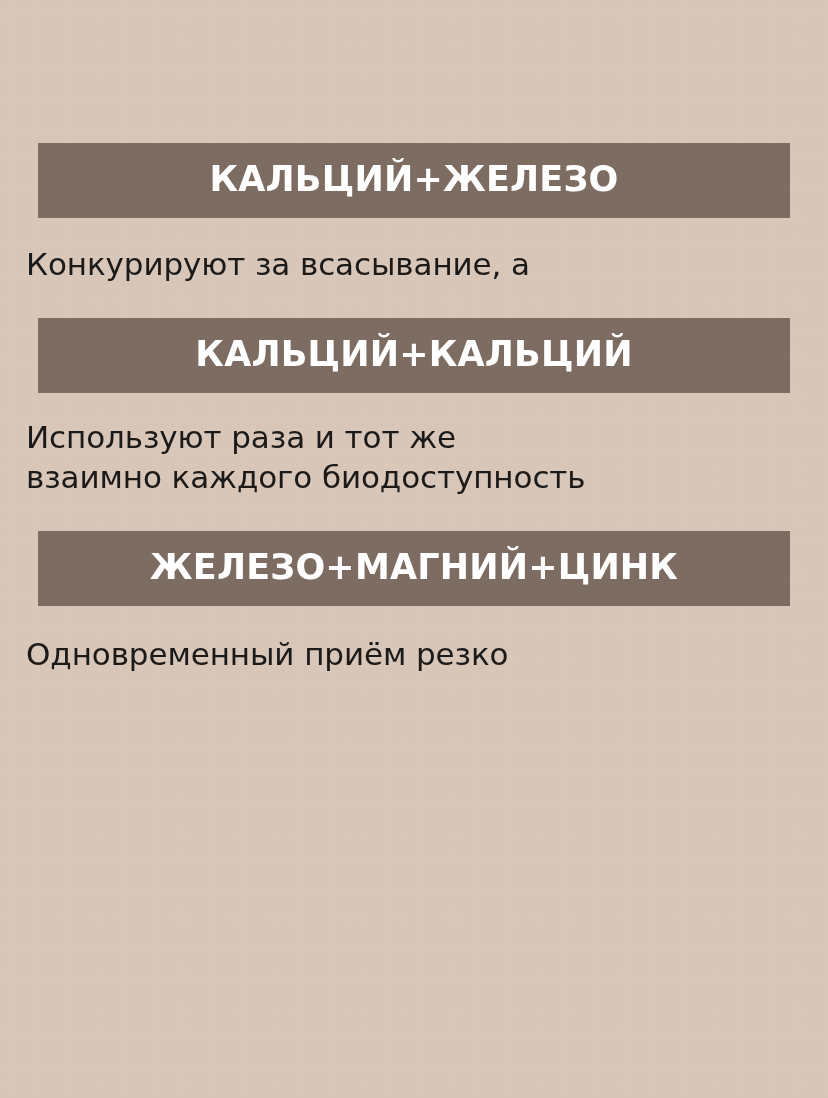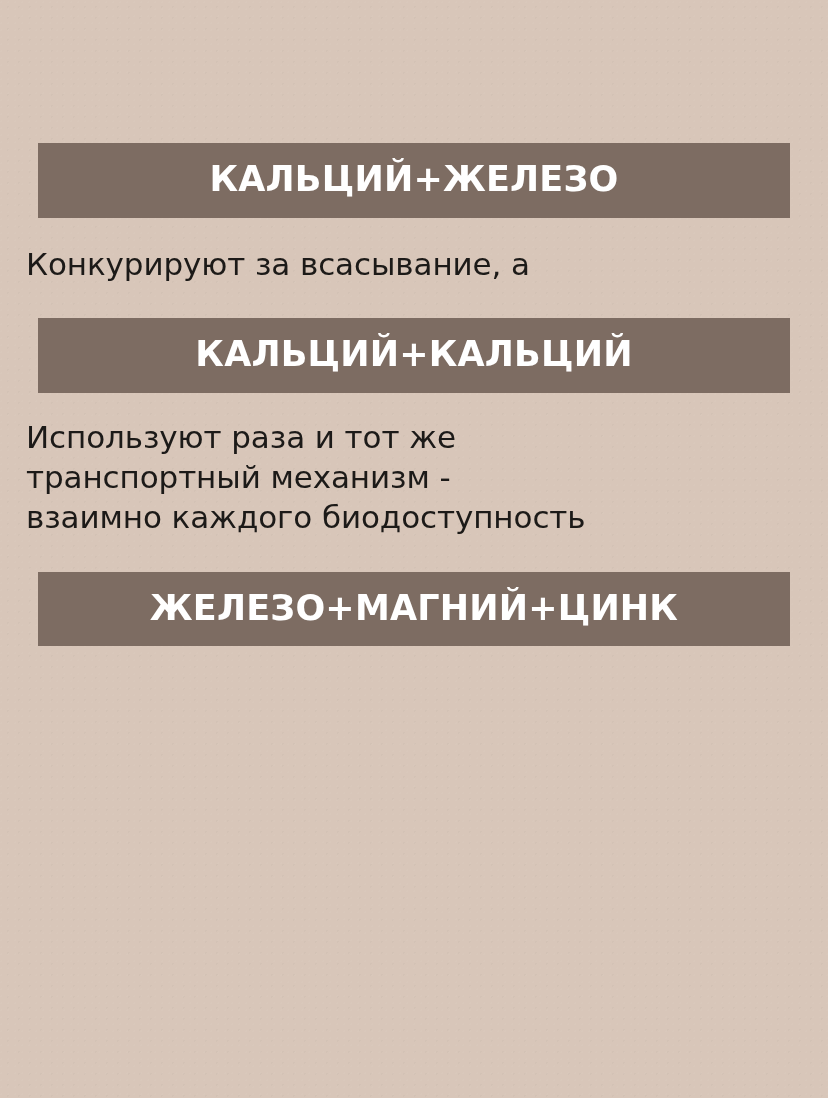--- a/index.html
+++ b/index.html
@@ -91,27 +91,27 @@
         <span class="ln">Конкурируют за всасывание, а</span>
       </div>
     </div>
 
     <div class="section s2">
       <div class="band">
         <span class="band-inner">КАЛЬЦИЙ+КАЛЬЦИЙ</span>
       </div>
       <div class="caption">
         <span class="ln">Используют раза и тот же</span>
-        <span class="ln">транспортный механизм -</span>
         <span class="ln">взаимно каждого биодоступность</span>
       </div>
     </div>
 
     <div class="section s3">
       <div class="band">
         <span class="band-inner">ЖЕЛЕЗО+МАГНИЙ+ЦИНК</span>
       </div>
       <div class="caption">
+        <span class="ln">Одновременный приём резко</span>
       </div>
     </div>
 
   </div>
 </div>
 
 </body></html>

